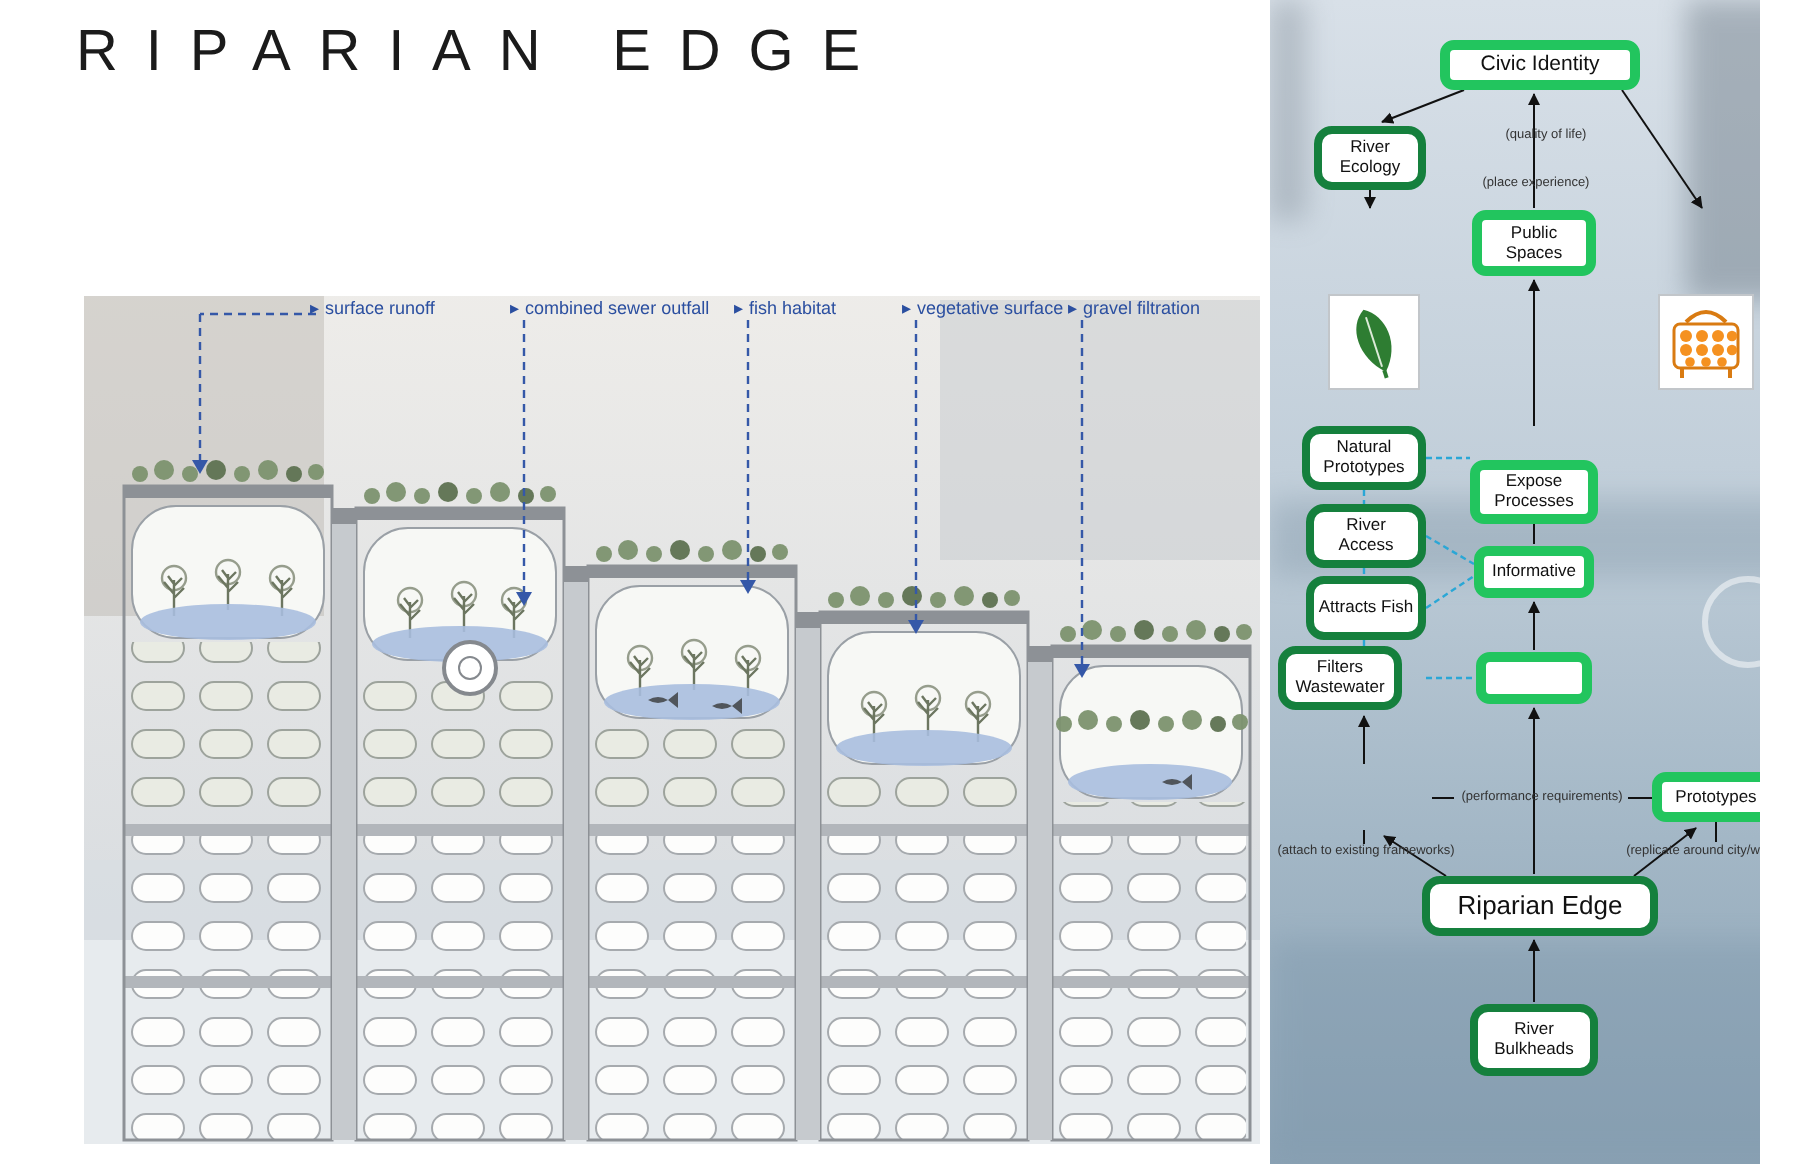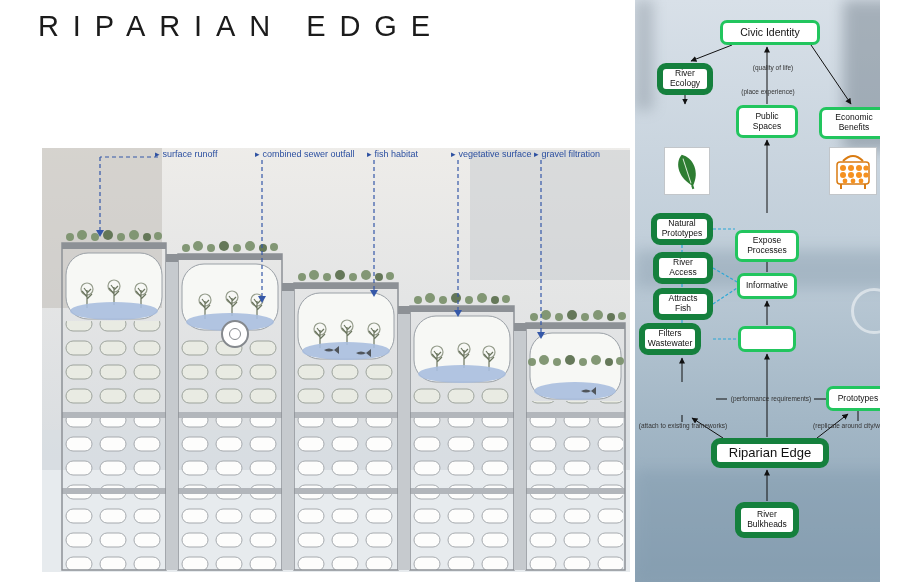--- a/index.html
+++ b/index.html
@@ -17,23 +17,23 @@
 
   
   .right-panel { position:absolute; left:635px; top:0; width:265px; height:582px; overflow:hidden; }
   .rp-bg { position:absolute; inset:0;
            background:linear-gradient(180deg,#d8e0e8 0%,#c2cfda 40%,#a3b7c6 72%,#8ba2b4 100%); }
   .rp-blob { position:absolute; filter:blur(7px); }
   .rp-ring { position:absolute; width:46px; height:46px; border:3px solid rgba(255,255,255,.5);
              border-radius:50%; }
   .connectors { position:absolute; left:0; top:0; z-index:2; }
   .node { position:absolute; z-index:3; display:flex; align-items:center; justify-content:center;
-          text-align:center; background:#fff; border:3px solid #22c55e; border-radius:7px;
+          text-align:center; background:#fff; border:5px solid #22c55e; border-radius:7px;
           font-size:8.5px; line-height:1.15; color:#111; padding:1px 2px; }
-  .node.accent { border:6px solid #15803d; border-radius:9px; }
+  .node.accent { border:4px solid #15803d; border-radius:9px; }
   .node.big { font-size:13px; font-weight:400; }
   .node.title-node { font-size:10.5px; }
   .annot { position:absolute; z-index:3; font-size:6.5px; color:#333; text-align:center;
            line-height:1.1; white-space:nowrap; }
   .icon-box { position:absolute; z-index:3; background:#fff; border:1px solid #c2c6ca;
               display:flex; align-items:center; justify-content:center; }
 </style>
 </head>
 <body>
 
@@ -247,21 +247,20 @@
         <line x1="78" y1="339" x2="103" y2="339"></line>
         <line x1="47" y1="245" x2="47" y2="252"></line>
         <line x1="47" y1="284" x2="47" y2="288"></line>
         <line x1="47" y1="320" x2="47" y2="323"></line>
       </g>
     </svg>
 
     <div class="node title-node" style="left:85px;top:20px;width:100px;height:25px">Civic Identity</div>
     <div class="node accent" style="left:22px;top:63px;width:56px;height:32px">River Ecology</div>
     <div class="node" style="left:101px;top:105px;width:62px;height:33px">Public Spaces</div>
-    <div class="node" style="left:184px;top:107px;width:70px;height:32px">Economic Benefits</div>
     <div class="node accent" style="left:16px;top:213px;width:62px;height:32px">Natural Prototypes</div>
     <div class="node" style="left:100px;top:230px;width:64px;height:32px">Expose Processes</div>
     <div class="node accent" style="left:18px;top:252px;width:60px;height:32px">River Access</div>
     <div class="node" style="left:102px;top:273px;width:60px;height:26px">Informative</div>
     <div class="node accent" style="left:18px;top:288px;width:60px;height:32px">Attracts Fish</div>
     <div class="node accent" style="left:4px;top:323px;width:62px;height:32px">Filters Wastewater</div>
     <div class="node" style="left:103px;top:326px;width:58px;height:26px"></div>
     <div class="node" style="left:191px;top:386px;width:64px;height:25px">Prototypes</div>
     <div class="node accent big" style="left:76px;top:438px;width:118px;height:30px">Riparian Edge</div>
     <div class="node accent" style="left:100px;top:502px;width:64px;height:36px">River Bulkheads</div>

